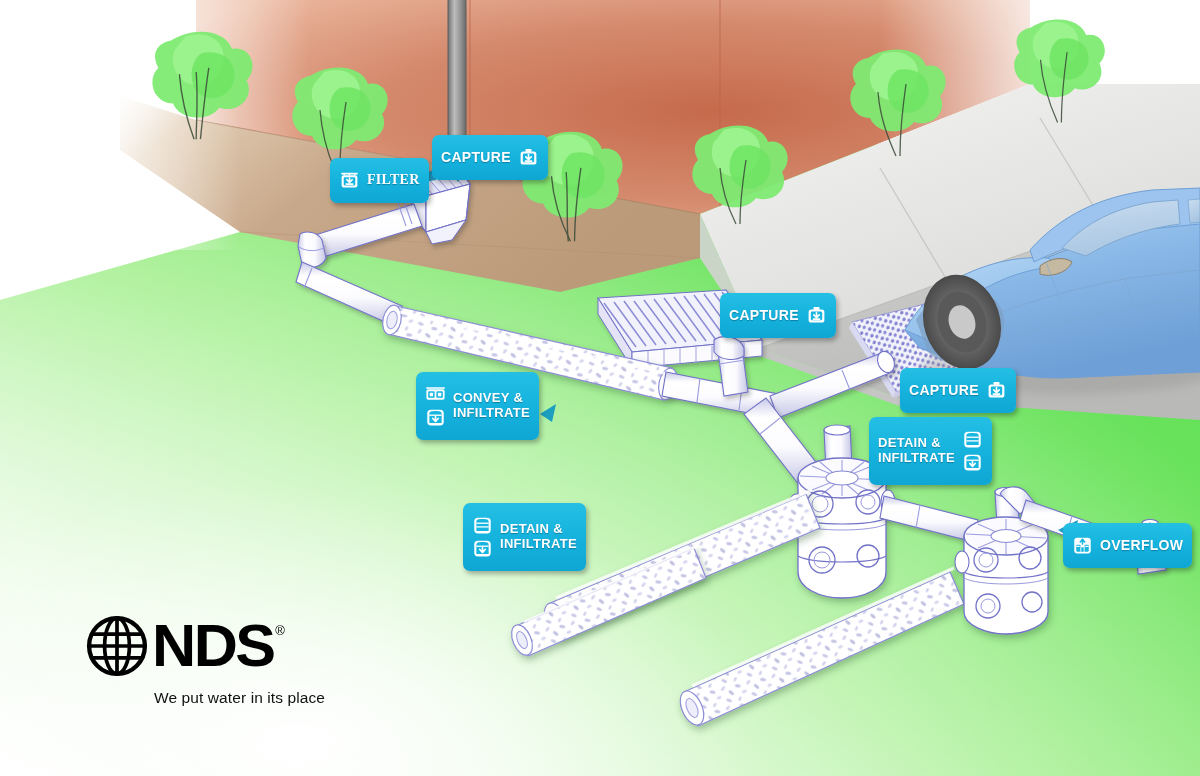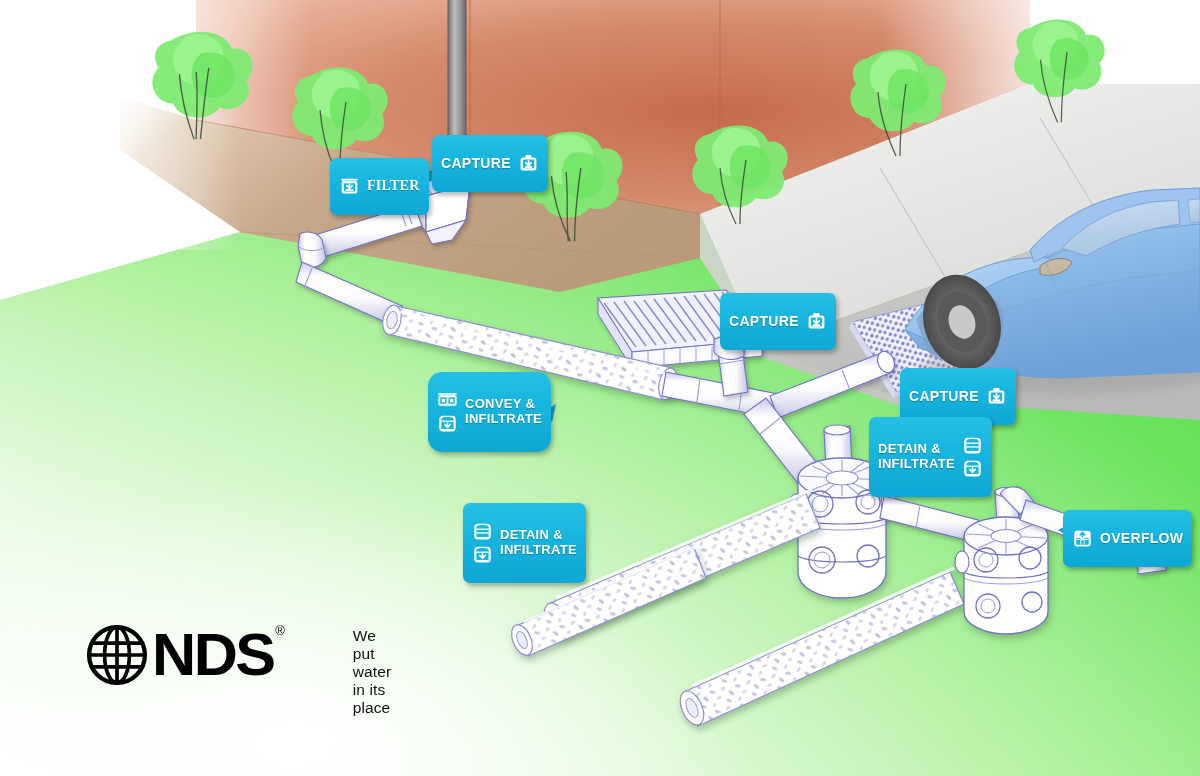--- a/index.html
+++ b/index.html
@@ -12,21 +12,21 @@
   }
   #stage { position:absolute; inset:0; width:1200px; height:776px; overflow:hidden; }
   svg.layer { position:absolute; left:0; top:0; width:1200px; height:776px; }
 
   
   .callout {
     position:absolute;
     display:flex;
     align-items:center;
     gap:7px;
-    padding:18px 9px;
+    padding:12px 9px;
     border-radius:7px;
     background:linear-gradient(180deg,#25bfe4 0%,#16b4de 45%,#0fa6d4 100%);
     box-shadow:2px 3px 5px rgba(0,0,0,.30);
     color:#ffffff;
     white-space:nowrap;
     z-index:40;
   }
   .callout .ctext {
     font-weight:bold;
     font-size:14px;
@@ -40,21 +40,21 @@
   .callout svg { display:block; }
   .callout.rtl { flex-direction:row-reverse; }
 
   
   #logo {
     position:absolute;
     left:86px; top:615px;
     width:240px; height:80px;
     z-index:50;
     display:flex;
-    flex-direction:row;
+    flex-direction:column;
   }
   #logo .logorow { display:flex; align-items:center; gap:4px; }
   #logo .wordmark {
     font-family:"Liberation Sans", sans-serif;
     font-weight:bold;
     font-size:60px;
     line-height:.92;
     letter-spacing:-2.5px;
     color:#000;
     font-stretch:condensed;
@@ -659,21 +659,21 @@
           <span>
             <svg viewBox="0 0 24 24" width="21" height="21">
               <use href="#sym-catch-basin-icon"></use>
             </svg>
           </span>
         </span>
         <span class="ctext">
           <span style="display:block">CAPTURE</span>
         </span>
       </div>
-      <div class="callout two-line" style="left: 428px; top: 372px; border-radius: 14px;">
+      <div class="callout two-line" style="left: 416px; top: 372px;">
         <span class="icons">
           <span>
             <svg viewBox="0 0 24 24" width="21" height="21">
               <use href="#sym-channel-drain-icon"></use>
             </svg>
           </span>
           <span>
             <svg viewBox="0 0 24 24" width="21" height="21">
               <use href="#sym-infiltration-chamber-icon"></use>
             </svg>
@@ -737,21 +737,21 @@
             <svg viewBox="0 0 24 24" width="21" height="21">
               <use href="#sym-infiltration-chamber-icon"></use>
             </svg>
           </span>
         </span>
         <span class="ctext">
           <span style="display:block">DETAIN &amp;</span>
           <span style="display:block">INFILTRATE</span>
         </span>
       </div>
-      <div class="callout" style="left: 1063px; top: 510px; justify-content: space-between;">
+      <div class="callout" style="left: 1063px; top: 523px; justify-content: space-between;">
         <span class="icons">
           <span>
             <svg viewBox="0 0 24 24" width="21" height="21">
               <use href="#sym-pop-up-emitter-icon"></use>
             </svg>
           </span>
         </span>
         <span class="ctext">
           <span style="display:block">OVERFLOW</span>
         </span>

